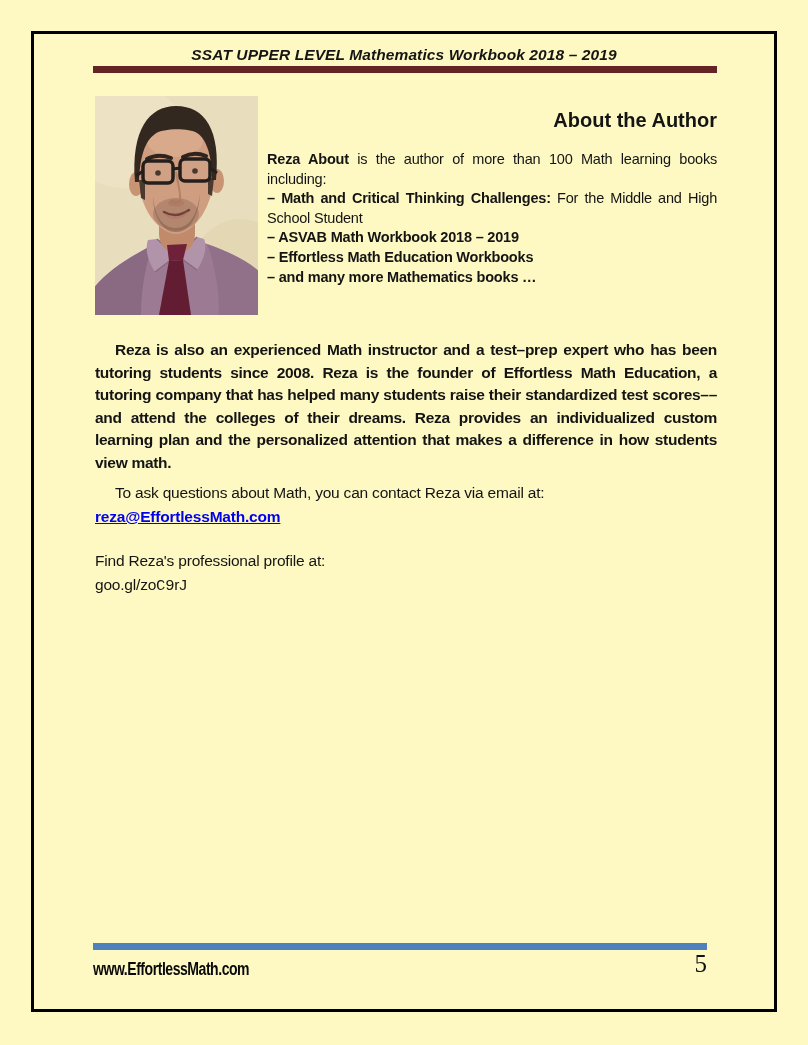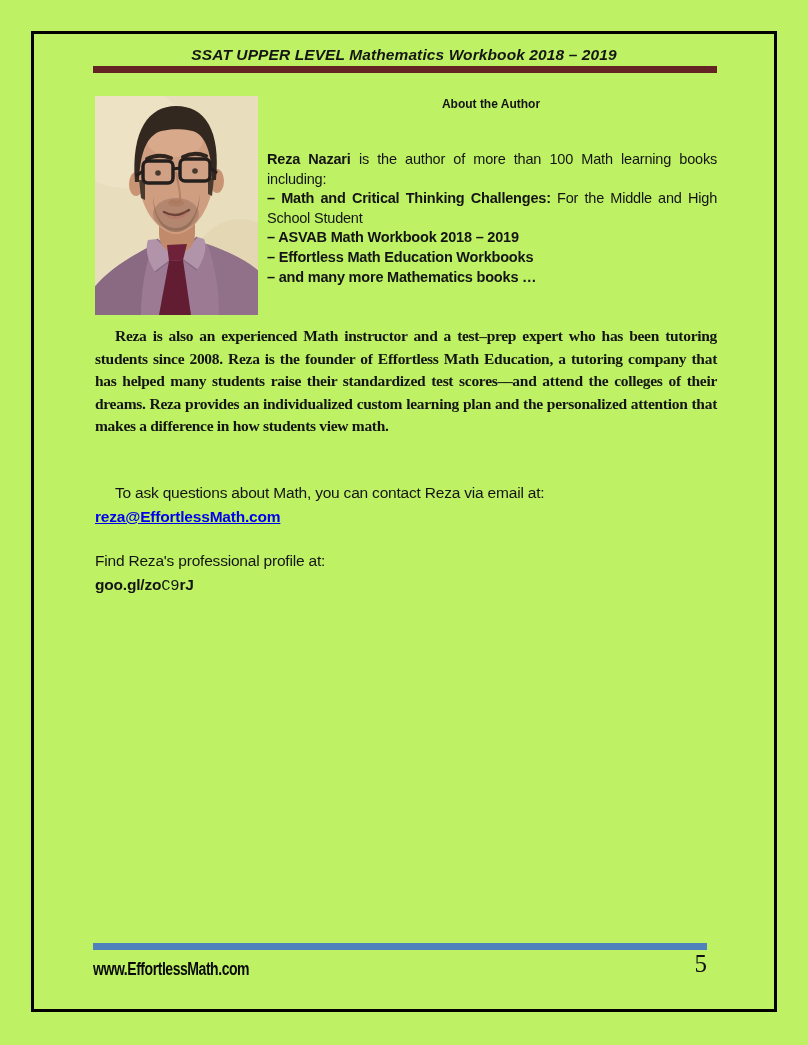--- a/index.html
+++ b/index.html
@@ -2,21 +2,21 @@
 <html><head>
 <meta charset="utf-8">
 <style>
   * { margin: 0; padding: 0; box-sizing: border-box; }
   html, body { background: #fff; }
   body { font-family: "Liberation Sans", sans-serif; color: #141414; }
   .page {
     position: relative;
     width: 808px;
     height: 1045px;
-    background: #bef264;
+    background: #fef9c3;
     overflow: hidden;
   }
   .frame {
     position: absolute;
     left: 31px; top: 31px;
     width: 746px; height: 981px;
     border: 3px solid #000;
   }
   .header-title {
     position: absolute;
@@ -33,40 +33,39 @@
     background: #632423;
   }
   .photo {
     position: absolute;
     left: 95px; top: 96px;
     width: 163px; height: 219px;
   }
   .photo svg { display: block; width: 100%; height: 100%; }
   .about-heading {
     position: absolute;
-    left: 265px; top: 97px; width: 452px;
-    text-align: center;
-    font-size: 12px; font-weight: bold;
+    left: 265px; top: 109px; width: 452px;
+    text-align: right;
+    font-size: 20px; font-weight: bold;
   }
   .author-info {
     position: absolute;
     left: 267px; top: 150px; width: 450px;
     font-size: 14.5px; line-height: 19.6px;
     letter-spacing: -0.2px;
   }
   .author-info .intro { text-align: justify; }
   .author-info .book { text-align: justify; }
   .bio {
     position: absolute;
-    left: 95px; top: 325px; width: 622px;
+    left: 95px; top: 339px; width: 622px;
     font-size: 15.5px; line-height: 22.6px;
     font-weight: bold; letter-spacing: -0.3px;
     text-align: justify;
     text-indent: 20px;
-    font-family: Liberation Serif, serif;
   }
   .contact-line {
     position: absolute;
     left: 95px; top: 484px; width: 622px;
     font-size: 15.5px; font-weight: normal; letter-spacing: -0.2px;
     text-indent: 20px;
   }
   .email-link {
     position: absolute;
     left: 95px; top: 508px;
@@ -76,21 +75,21 @@
   .profile-label {
     position: absolute;
     left: 95px; top: 552px; width: 400px;
     font-size: 15.5px; font-weight: normal; letter-spacing: -0.2px;
   }
   .profile-url {
     position: absolute;
     left: 95px; top: 576px; width: 400px;
     font-size: 15.5px; letter-spacing: -0.2px;
   }
-  .profile-url .run-bold { font-weight: bold; }
+  .profile-url .run-bold { font-weight: normal; }
   .profile-url .run-light { font-weight: normal; font-family: Liberation Mono, monospace; text-align: center; }
   .footer-bar {
     position: absolute;
     left: 93px; top: 943px;
     width: 614px; height: 7px;
     background: #4F81BD;
   }
   .footer-site {
     position: absolute;
     left: 93px; top: 959px;
@@ -170,21 +169,21 @@
       <rect x="85" y="63" width="30" height="22" rx="5" fill="#d9b394" fill-opacity="0.2" stroke="#241f1c" stroke-width="3.5"></rect>
       <path d="M78,73 L85,72" stroke="#241f1c" stroke-width="3"></path>
       <path d="M48,75 L41,80" stroke="#241f1c" stroke-width="3"></path>
       <path d="M115,72 L122,77" stroke="#241f1c" stroke-width="3"></path>
     </svg>
   </div>
 
   <div class="about-heading">About the Author</div>
 
   <div class="author-info">
-    <p class="intro"><b>Reza Nazari</b><span> is the author of more than 100 Math learning books including:</span></p>
+    <p class="intro"><b>Reza About</b><span> is the author of more than 100 Math learning books including:</span></p>
     <div class="book"><b>– Math and Critical Thinking Challenges:</b><span> For the Middle and High School Student</span></div>
     <div class="book"><b>– ASVAB Math Workbook 2018 – 2019</b><span></span></div>
     <div class="book"><b>– Effortless Math Education Workbooks</b><span></span></div>
     <div class="book"><b>– and many more Mathematics books …</b><span></span></div>
   </div>
 
   <p class="bio">Reza is also an experienced Math instructor and a test–prep expert who has been tutoring students since 2008. Reza is the founder of Effortless Math Education, a tutoring company that has helped many students raise their standardized test scores––and attend the colleges of their dreams. Reza provides an individualized custom learning plan and the personalized attention that makes a difference in how students view math.</p>
 
   <p class="contact-line">To ask questions about Math, you can contact Reza via email at:</p>
   <a class="email-link" href="#">reza@EffortlessMath.com</a>

